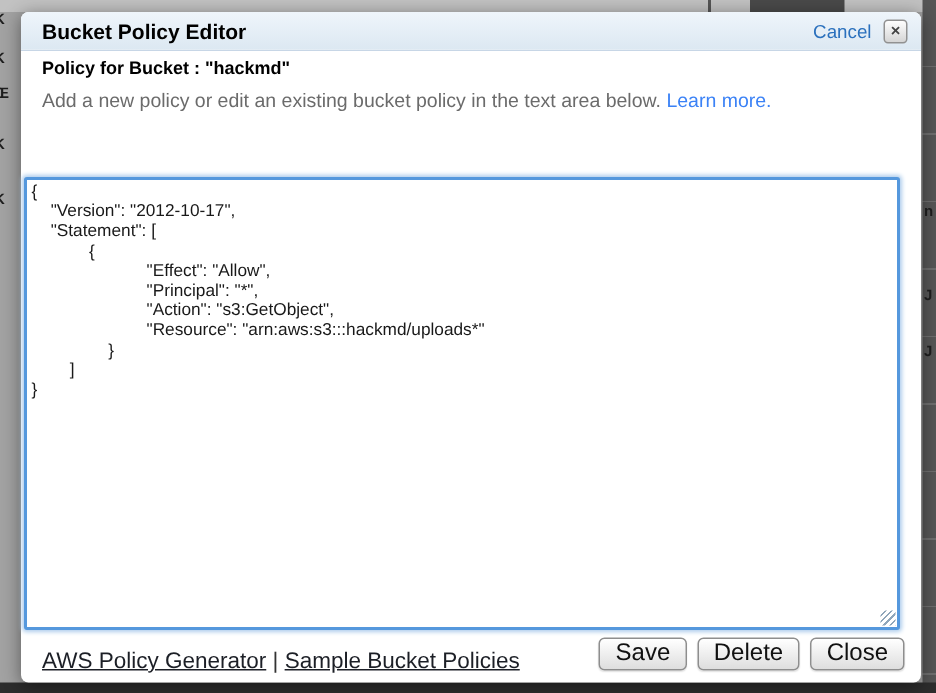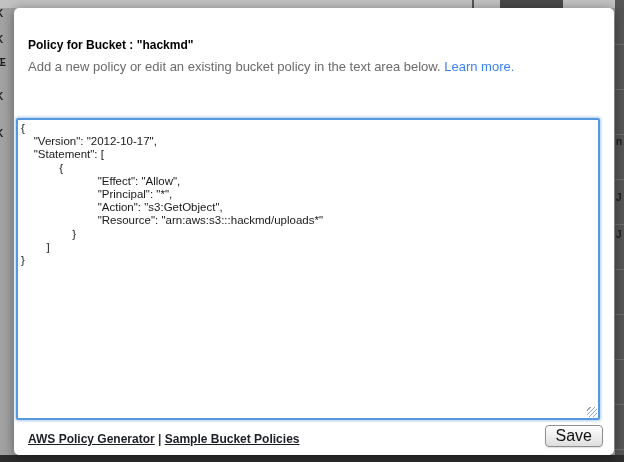--- a/index.html
+++ b/index.html
@@ -42,21 +42,21 @@
     background: #fff; border: 2px solid #5598dd; border-radius: 2px;
     box-shadow: 0 0 3px 1px #aecdec; padding: 2px 4px 0 3px;
     font-size: 11.5px; line-height: 13.2px; color: #191919; overflow: hidden; cursor: text; }
   .pline { white-space: pre; tab-size: 4; -moz-tab-size: 4; }
   .misspell { text-decoration-style: wavy;
     text-decoration-color: #e03c31; text-decoration-thickness: 1px; text-underline-offset: 2px; text-align: center; }
   .grip { position: absolute; right: 1px; bottom: 1px; width: 10px; height: 10px;
     background: repeating-linear-gradient(135deg, transparent 0 2px, #8fa6ba 2px 3px); cursor: nwse-resize; }
 
   
-  .footer-links { position: absolute; left: 14px; top: 424px; font-size: 12px; color: #333; font-weight: bold; }
+  .footer-links { position: absolute; left: 14px; top: 424px; font-size: 15px; color: #333; }
   .footer-links a { color: #1c1f26; text-decoration: underline; cursor: pointer; }
   .btn-row { position: absolute; right: 11px; top: 417px; display: flex; }
   .btn { margin-left: 7px; height: 22px; padding: 0 10px; font-family: inherit; font-size: 16px; color: #111;
     background: linear-gradient(#ffffff, #dedede); border: 1px solid #8e8e8e; border-radius: 4px;
     box-shadow: 0 1px 1px rgba(0,0,0,0.12); cursor: pointer; }
 </style>
 </head>
 <body>
 
 <div class="stage">
@@ -70,20 +70,25 @@
   <span class="frag frag-left" style="top:35px">K</span>
   <span class="frag frag-left" style="top:58px">Œ</span>
   <span class="frag frag-left" style="top:92px">K</span>
   <span class="frag frag-left" style="top:129px">K</span>
   <span class="frag frag-right" style="top:137px">n</span>
   <span class="frag frag-right" style="top:193px">J</span>
   <span class="frag frag-right" style="top:230px">J</span>
 
   <div class="dialog">
 
+    <div class="titlebar">
+      <span class="dialog-title">Bucket Policy Editor</span>
+      <a class="cancel-link">Cancel</a>
+      <div class="x-btn"><span>×</span></div>
+    </div>
 
     <div class="bucket-heading">Policy for Bucket : "hackmd"</div>
 
     <div class="instructions"><span>Add a new policy or edit an existing bucket policy in the text area below. </span><a class="learn-more">Learn more.</a></div>
 
     <div class="editor">
       <div class="pline">{</div>
       <div class="pline">	"Version": "2012-10-17",</div>
       <div class="pline">	"Statement": [</div>
       <div class="pline">			{</div>
@@ -94,16 +99,18 @@
       <div class="pline">				}</div>
       <div class="pline">		]</div>
       <div class="pline">}</div>
       <div class="grip"></div>
     </div>
 
     <div class="footer-links"><a>AWS Policy Generator</a> <span>|</span> <a>Sample Bucket Policies</a></div>
 
     <div class="btn-row">
       <button class="btn">Save</button>
+      <button class="btn">Delete</button>
+      <button class="btn">Close</button>
     </div>
 
   </div>
 </div>
 
 </body></html>

